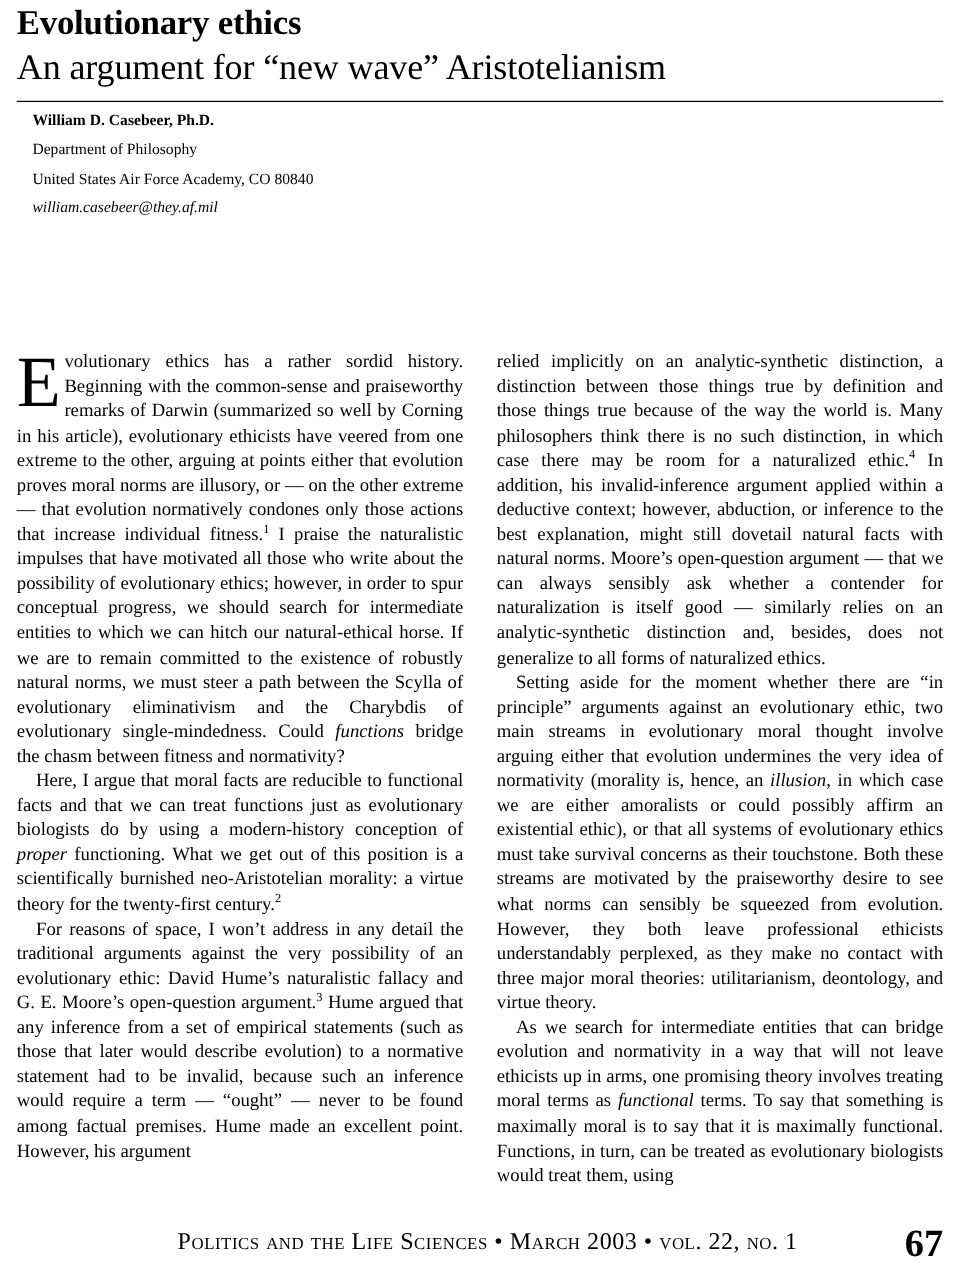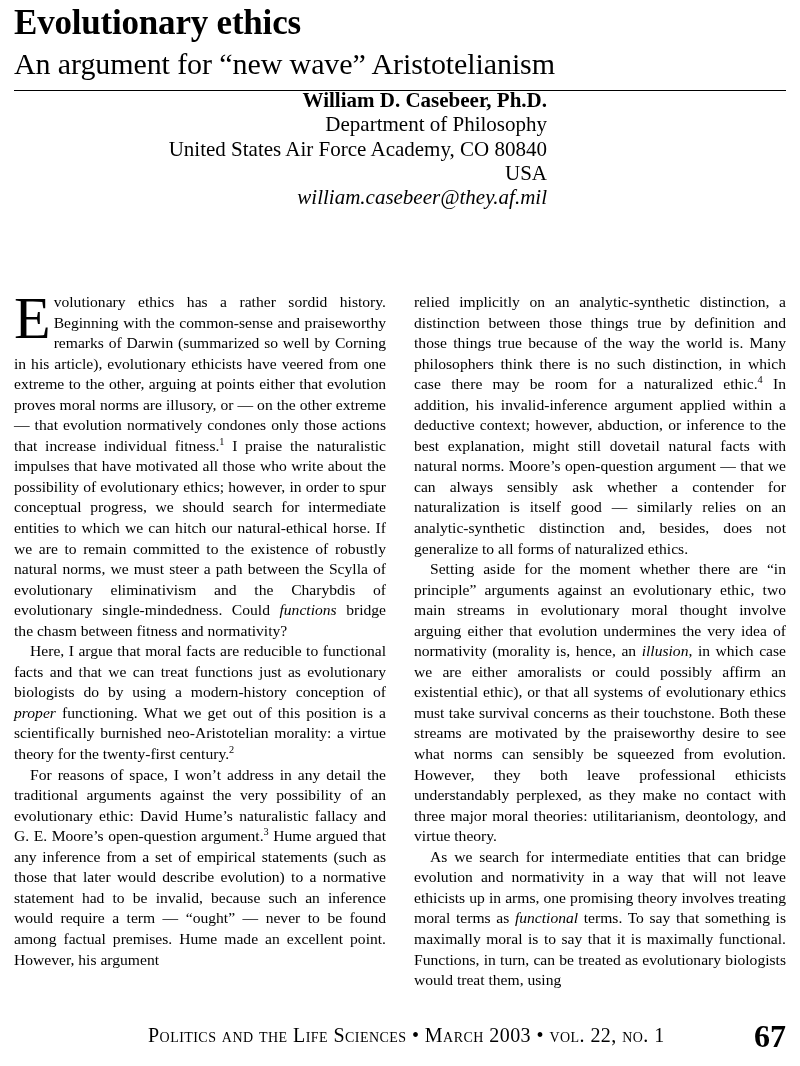--- a/index.html
+++ b/index.html
@@ -25,21 +25,21 @@
   }
 
   
   .header {
     position: absolute;
     left: 14px;
     top: 4px;
     width: 772px;
   }
   .article-title {
-    font-size: 35px;
+    font-size: 29px;
     font-weight: bold;
     line-height: 1.08;
     letter-spacing: -0.2px;
     margin: 0;
   }
   .article-subtitle {
     font-size: 30px;
     font-weight: normal;
     line-height: 1.15;
     margin: 5px 0 0 0;
@@ -51,23 +51,22 @@
     border-top: 1.6px solid #000;
     width: 772px;
   }
 
   
   .author-block {
     position: absolute;
     left: 27px;
     top: 88px;
     width: 520px;
-    font-size: 21px;
+    font-size: 13px;
     line-height: 24.3px;
-    text-align: right;
   }
   .author-name {
     font-weight: bold;
   }
   .author-email {
     font-style: italic;
   }
   .author-line {
     display: block;
     white-space: nowrap;
@@ -153,21 +152,20 @@
   <div class="header">
     <h1 class="article-title">Evolutionary ethics</h1>
     <h2 class="article-subtitle">An argument for “new wave” Aristotelianism</h2>
     <hr class="title-rule">
   </div>
 
   <div class="author-block">
     <span class="author-line author-name">William D. Casebeer, Ph.D.</span>
     <span class="author-line">Department of Philosophy</span>
     <span class="author-line">United States Air Force Academy, CO 80840</span>
-    <span class="author-line">USA</span>
     <span class="author-line author-email">william.casebeer@they.af.mil</span>
   </div>
 
   <div class="columns">
 
     <div class="col col-left">
       <p class="first"><span class="dropcap">E</span><span>volutionary ethics has a rather sordid history. Beginning with the common-sense and praiseworthy remarks of Darwin (summarized so well by Corning in his article), evolutionary ethicists have veered from one extreme to the other, arguing at points either that evolution proves moral norms are illusory, or — on the other extreme — that evolution normatively condones only those actions that increase individual fitness.</span><sup>1</sup><span> I praise the naturalistic impulses that have motivated all those who write about the possibility of evolutionary ethics; however, in order to spur conceptual progress, we should search for intermediate entities to which we can hitch our natural-ethical horse. If we are to remain committed to the existence of robustly natural norms, we must steer a path between the Scylla of evolutionary eliminativism and the Charybdis of evolutionary single-mindedness. Could </span><em>functions</em><span> bridge the chasm between fitness and normativity?</span></p>
 
       <p><span>Here, I argue that moral facts are reducible to functional facts and that we can treat functions just as evolutionary biologists do by using a modern-history conception of </span><em>proper</em><span> functioning. What we get out of this position is a scientifically burnished neo-Aristotelian morality: a virtue theory for the twenty-first century.</span><sup>2</sup></p>
 

